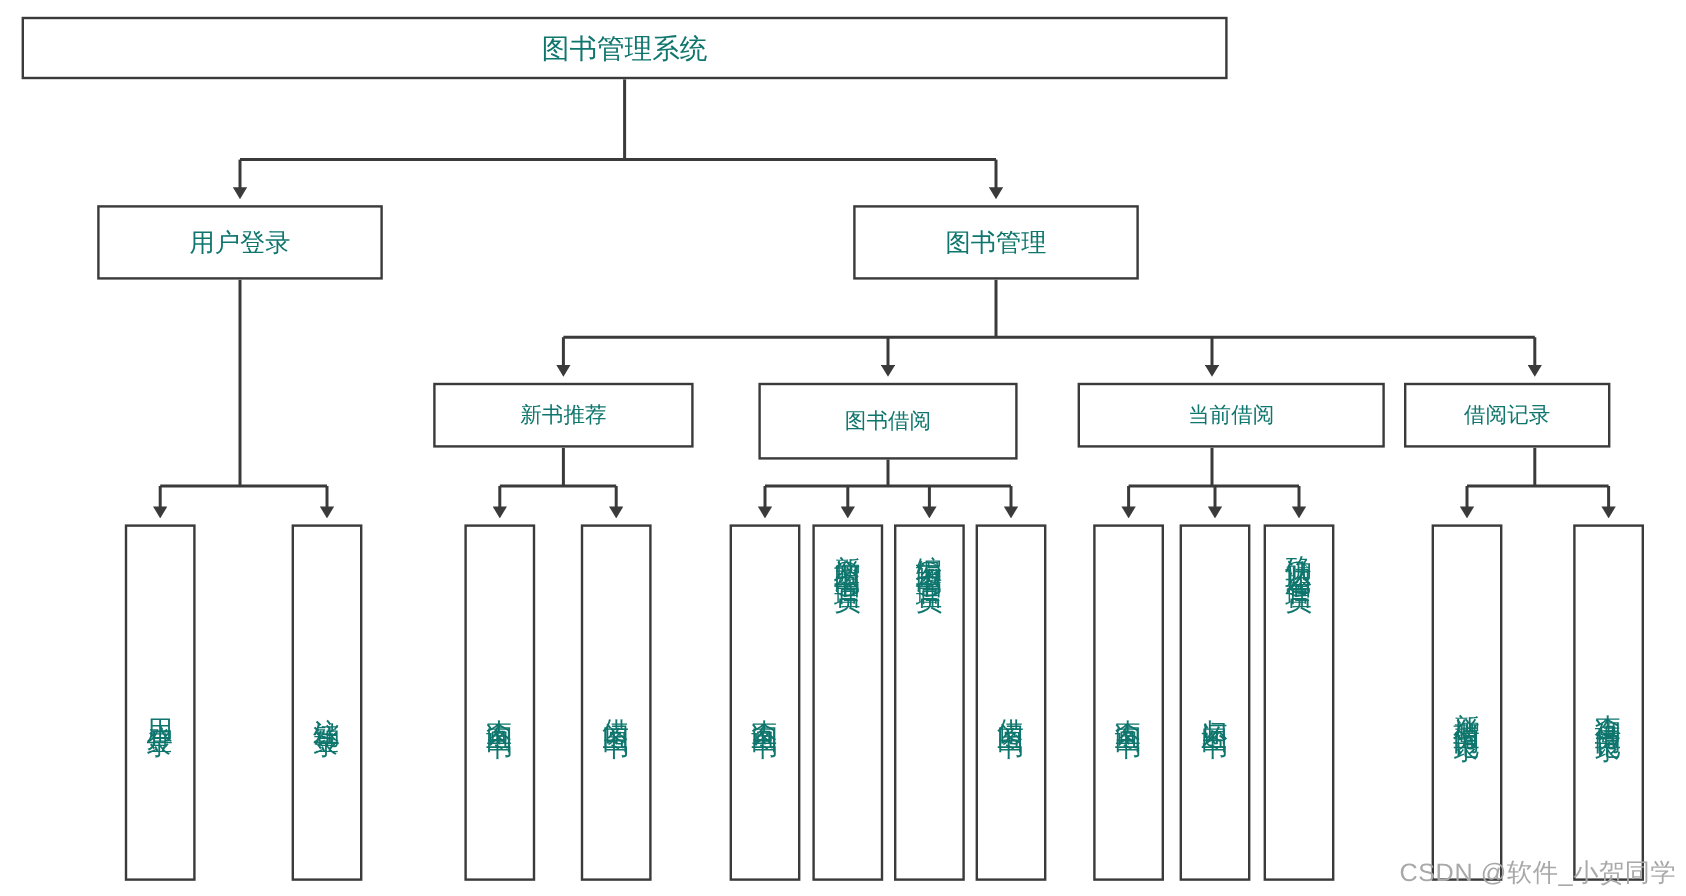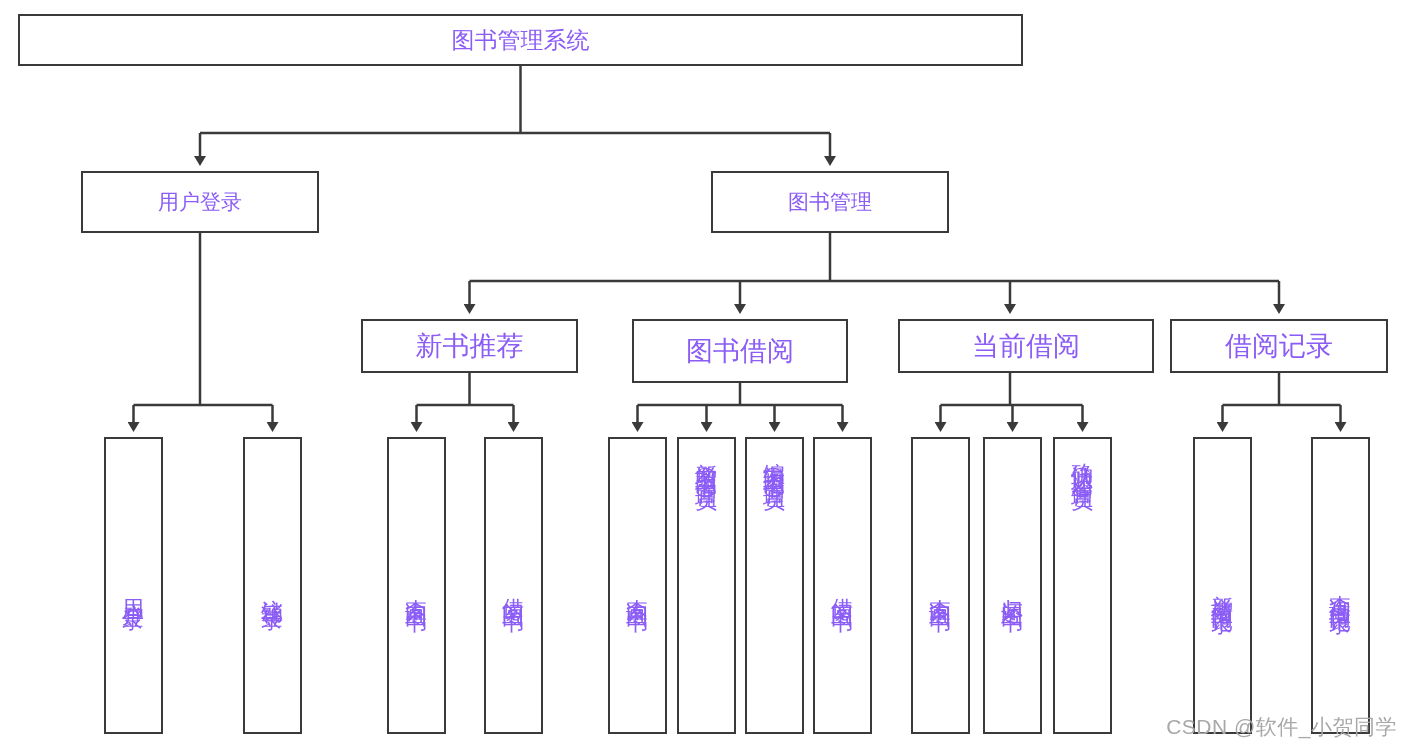--- a/index.html
+++ b/index.html
@@ -26,30 +26,30 @@
     pointer-events: none;
   }
   .node {
     position: absolute;
     box-sizing: border-box;
     background: #ffffff;
     border: 2px solid #3a3a3a;
     display: flex;
     align-items: center;
     justify-content: center;
-    color: #8b5cf6;
+    color: #0f766e;
   }
   .node.root {
     font-size: 23px;
   }
   .node.lvl1 {
     font-size: 21px;
   }
   .node.lvl2 {
-    font-size: 27px;
+    font-size: 18px;
   }
   .node.leaf {
     align-items: flex-start;
     justify-content: center;
     padding-top: 6px;
     font-size: 22px;
   }
   .vtext {
     writing-mode: vertical-rl;
     text-orientation: upright;
@@ -134,21 +134,21 @@
       </div>
       <div class="node lvl2" style="left: 361px; top: 319px; width: 217px; height: 54px;">
         <span>新书推荐</span>
       </div>
       <div class="node lvl2" style="left: 632px; top: 319px; width: 216px; height: 64px;">
         <span>图书借阅</span>
       </div>
       <div class="node lvl2" style="left: 898px; top: 319px; width: 256px; height: 54px;">
         <span>当前借阅</span>
       </div>
-      <div class="node lvl2" style="left: 1170px; top: 319px; width: 218px; height: 54px;">
+      <div class="node lvl2" style="left: 1170px; top: 319px; width: 172px; height: 54px;">
         <span>借阅记录</span>
       </div>
       <div class="node leaf" style="left: 104px; top: 437px; width: 59px; height: 297px;">
         <div class="leaf-center">
           <span class="vtext">用户登录</span>
         </div>
       </div>
       <div class="node leaf" style="left: 243px; top: 437px; width: 59px; height: 297px;">
         <div class="leaf-center">
           <span class="vtext">注销登录</span>

